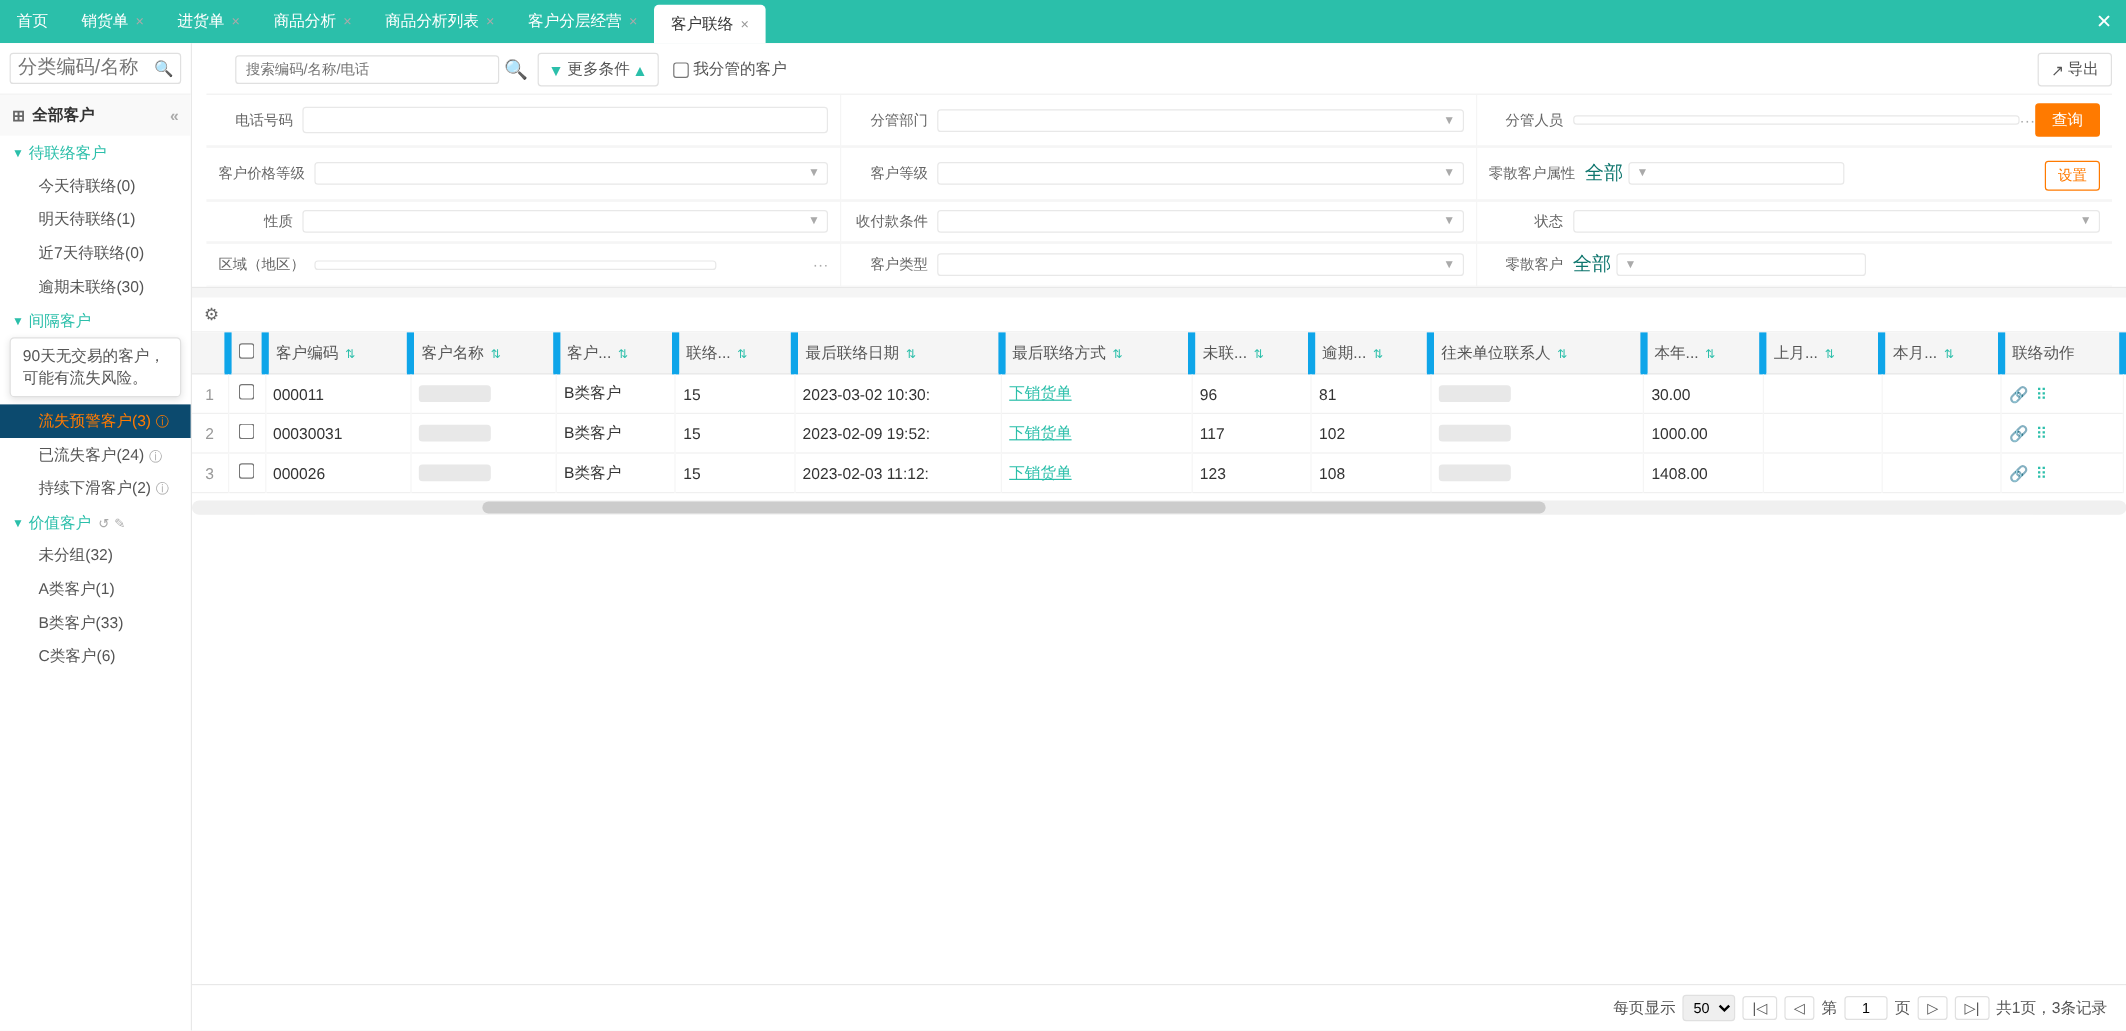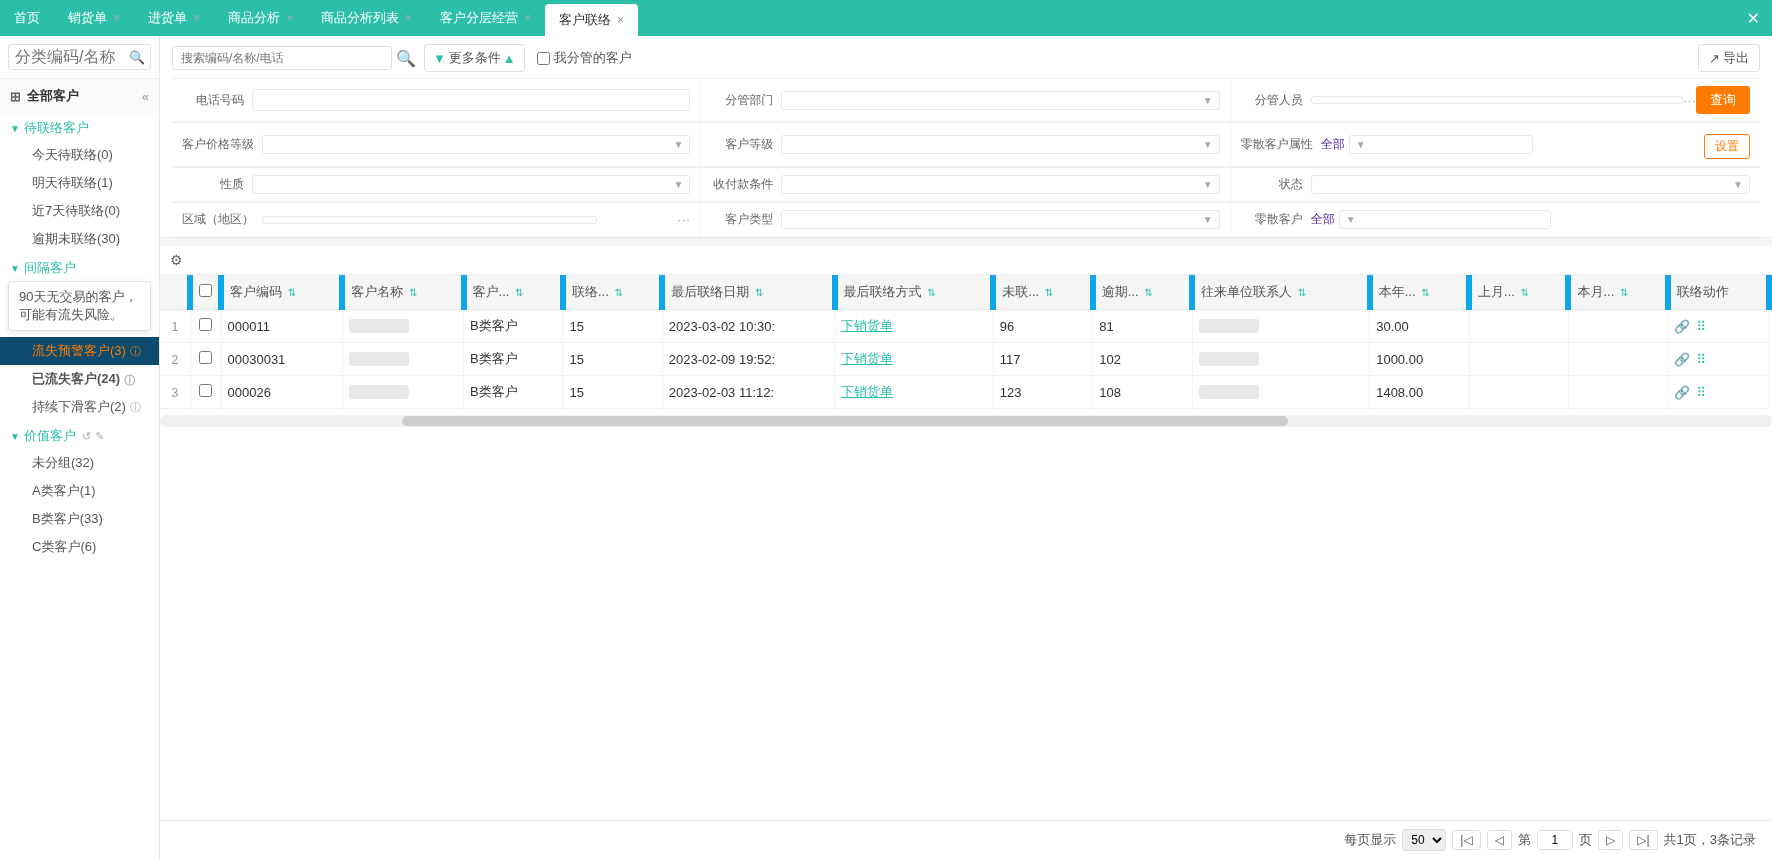--- a/index.html
+++ b/index.html
@@ -133,20 +133,21 @@
     
     .filter-bar {
       background: #fff;
       padding: 8px 12px 0 12px;
       border-bottom: 1px solid #e8e8e8;
     }
     .filter-top-row {
       display: flex;
       align-items: center;
       margin-bottom: 6px;
+      margin-left: 24px;
     }
     .filter-search-input {
       border: 1px solid #e0e0e0;
       border-radius: 3px;
       padding: 4px 8px;
       width: 220px;
       font-size: 12px;
       outline: none;
       color: #999;
     }
@@ -233,22 +234,22 @@
       border: 1px solid #e8e8e8;
       border-radius: 3px;
       padding: 3px 6px;
       font-size: 12px;
       background: #fff;
       cursor: pointer;
       color: #999;
     }
     .filter-select .select-arrow { color: #aaa; font-size: 10px; }
     .filter-inline-value {
-      font-size: 12px;
-      color: #4c1d95;
+      font-size: 16px;
+      color: #0f766e;
       margin-right: 4px;
     }
     .filter-dots {
       color: #aaa;
       margin-left: auto;
       cursor: pointer;
     }
 
     
     .table-area {
@@ -458,21 +459,21 @@
         <span>间隔客户</span>
       </div>
 
       <div class="tooltip-box">
         <span>90天无交易的客户，可能有流失风险。</span>
       </div>
       <div class="sidebar-item active" style="display:flex; align-items:center;">
         <span style="color:#ff7a00;">流失预警客户(3)</span>
         <span style="margin-left:4px; color:#ff7a00; font-size:11px;">ⓘ</span>
       </div>
-      <div class="sidebar-item" style="display:flex; align-items:flex-end;font-weight:bold;">
+      <div class="sidebar-item" style="display:flex; align-items:flex-end;">
         <span>已流失客户(24)</span>
         <span style="margin-left:4px; color:#aaa; font-size:11px;">ⓘ</span>
       </div>
       <div class="sidebar-item" style="display:flex; align-items:center;">
         <span>持续下滑客户(2)</span>
         <span style="margin-left:4px; color:#aaa; font-size:11px;">ⓘ</span>
       </div>
 
       <div class="sidebar-section-title" style="display:flex; align-items:center;">
         <span class="arrow">▼</span>

